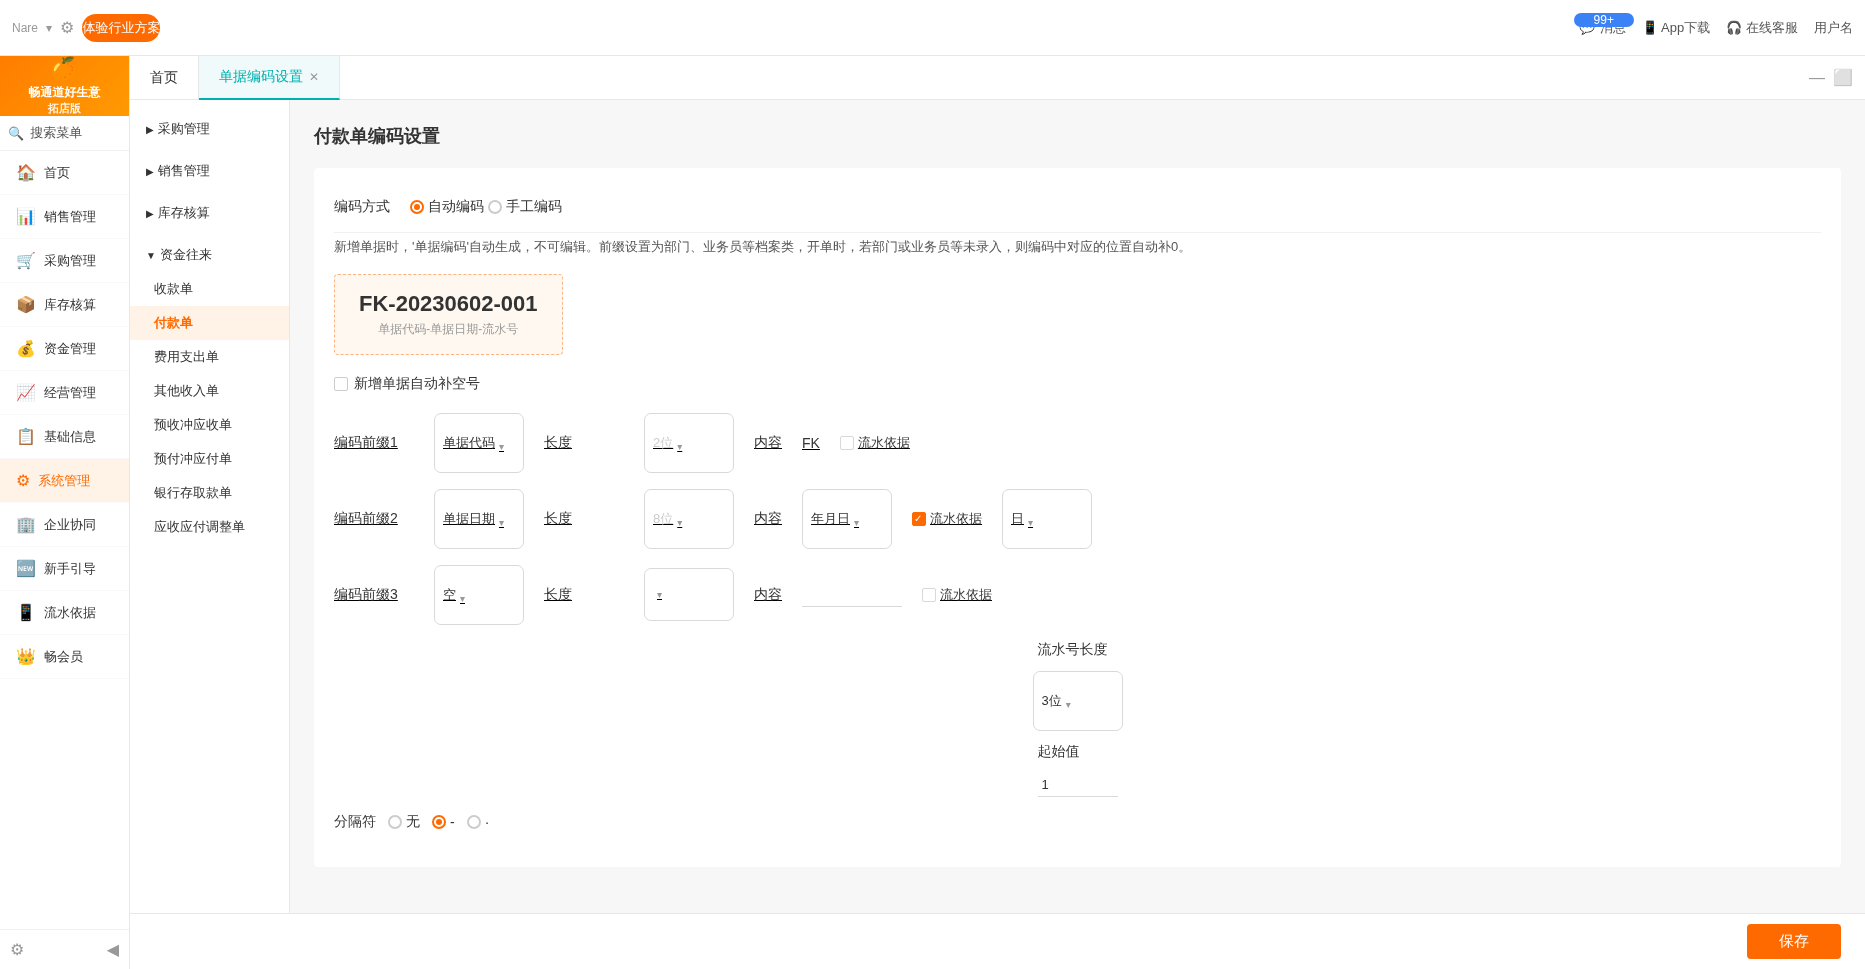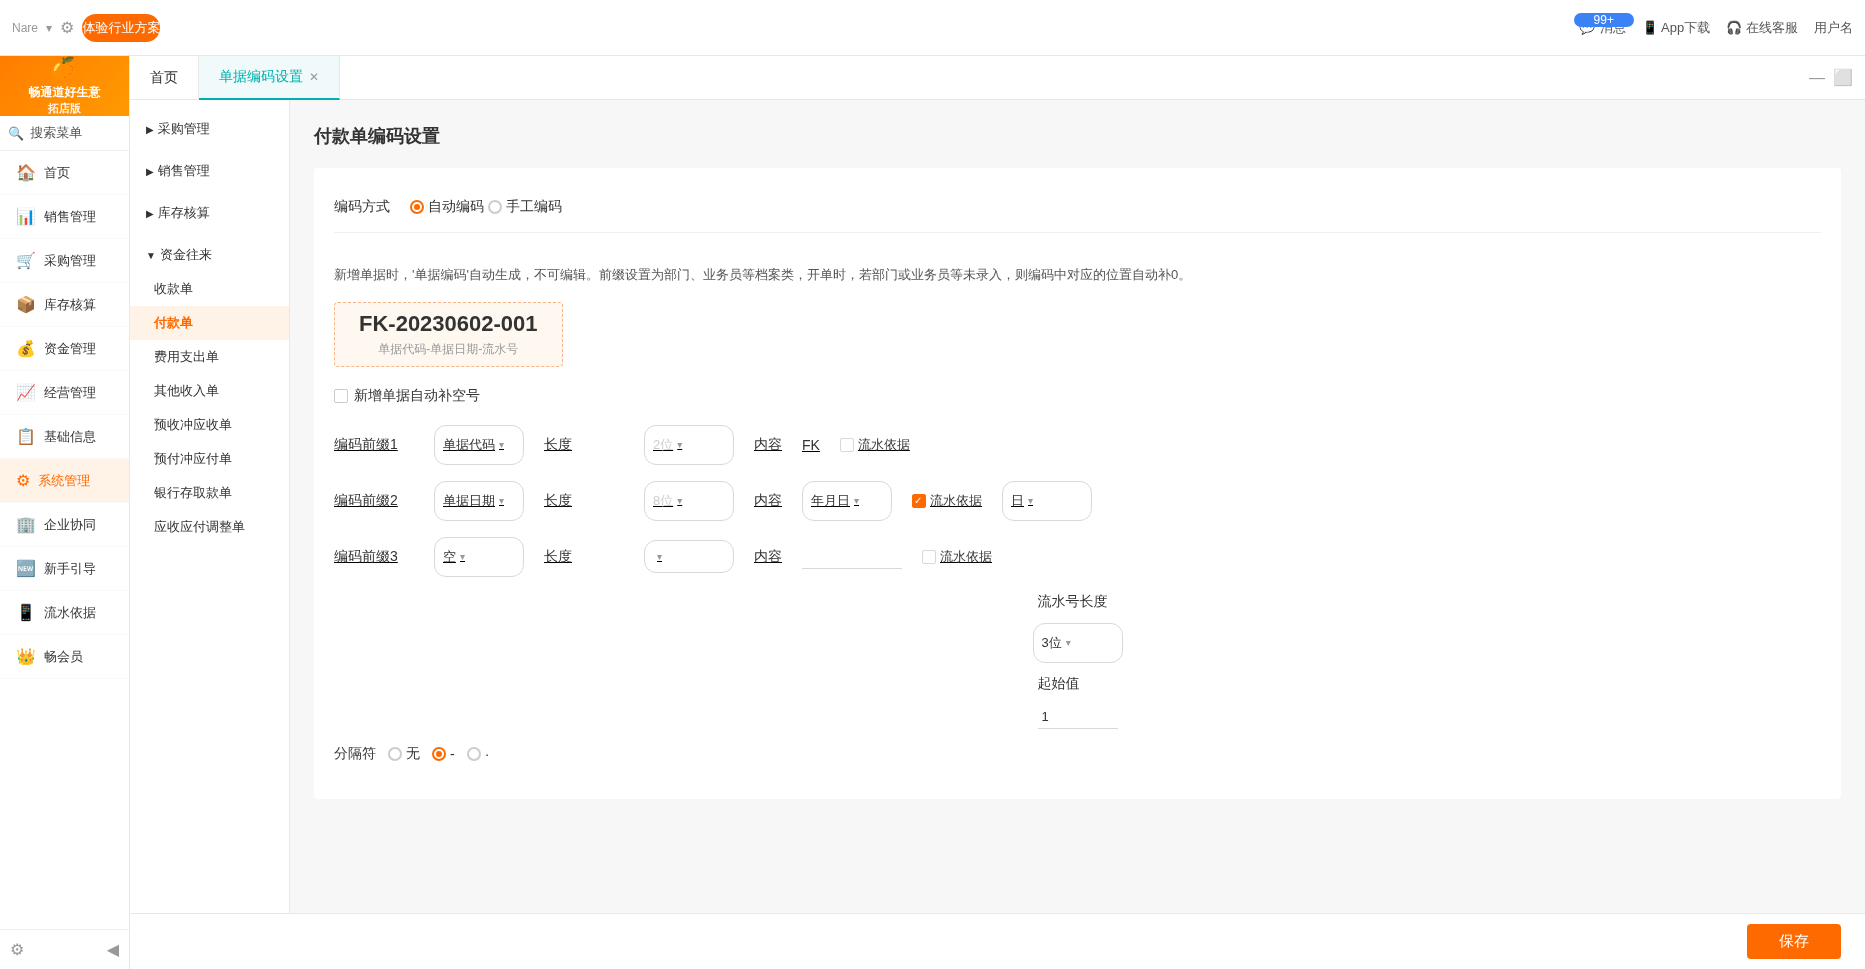--- a/index.html
+++ b/index.html
@@ -151,60 +151,60 @@
     .arrow { font-size: 10px; }
 
     
     .main-panel { flex: 1; overflow-y: auto; padding: 24px; background: #f7f7f7; }
     .panel-title { font-size: 18px; font-weight: bold; color: #333; margin-bottom: 20px; }
 
     
     .settings-box { background: #fff; border-radius: 4px; padding: 20px; }
 
     
-    .encode-method { display: flex; align-items: center; gap: 20px; padding: 10px 0 16px 0; border-bottom: 1px solid #f0f0f0; margin-bottom: 32px; }
+    .encode-method { display: flex; align-items: center; gap: 20px; padding: 10px 0 16px 0; border-bottom: 1px solid #f0f0f0; margin-bottom: 4px; }
     .encode-label { font-size: 14px; color: #333; }
     .radio-group { display: flex; align-items: center; gap: 4px; }
     .radio-item { display: flex; align-items: center; gap: 4px; font-size: 14px; color: #333; cursor: pointer; }
     .radio-dot { width: 14px; height: 14px; border-radius: 50%; border: 2px solid #ccc; display: flex; align-items: center; justify-content: center; }
     .radio-dot.checked { border-color: #ff6a00; }
     .radio-dot.checked::after { content: ''; width: 6px; height: 6px; border-radius: 50%; background: #ff6a00; }
 
     
     .info-text { font-size: 13px; color: #555; margin-bottom: 16px; line-height: 1.6; }
 
     
     .code-preview {
       border: 1px dashed #ffb380;
       background: #fff8f0;
       border-radius: 4px;
-      padding: 8px 24px;
+      padding: 16px 24px;
       display: inline-block;
       margin-bottom: 20px;
     }
     .code-preview-main { font-size: 22px; font-weight: bold; color: #333; margin-bottom: 4px; }
     .code-preview-sub { font-size: 12px; color: #999; text-align: center; }
 
     
     .check-row { display: flex; align-items: center; gap: 6px; margin-bottom: 20px; font-size: 14px; color: #333; }
     .checkbox { width: 14px; height: 14px; border: 1px solid #ccc; border-radius: 2px; cursor: pointer; }
 
     
     .form-section { margin-bottom: 0; }
     .form-row { display: flex; align-items: center; gap: 20px; margin-bottom: 16px; flex-wrap: wrap; text-decoration: underline; }
     .form-label { font-size: 14px; color: #333; white-space: nowrap; min-width: 80px; }
     .form-select {
       border: 1px solid #d9d9d9;
-      border-radius: 12px;
-      padding: 10px 8px;
+      border-radius: 7px;
+      padding: 20px 8px;
       font-size: 13px;
       color: #333;
       cursor: pointer;
       display: flex;
-      align-items: center;
+      align-items: flex-end;
       gap: 4px;
       min-width: 90px;
       background: #fff;
     }
     .form-select-arrow { color: #999; font-size: 10px; }
     .form-input-text {
       border: none;
       border-bottom: 1px solid #d9d9d9;
       padding: 4px 4px;
       font-size: 13px;

